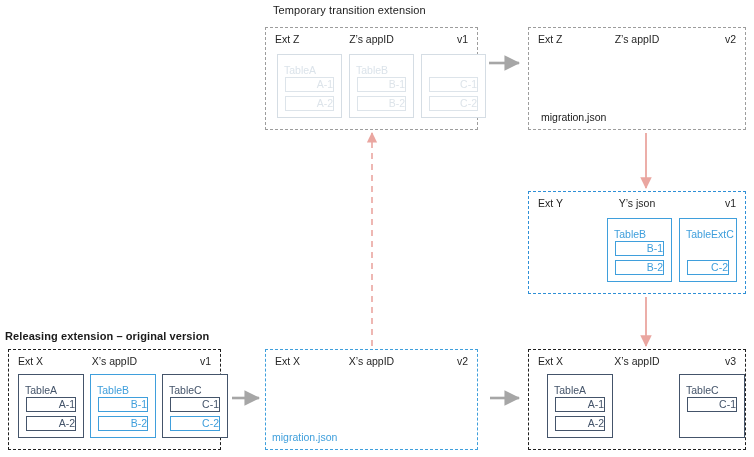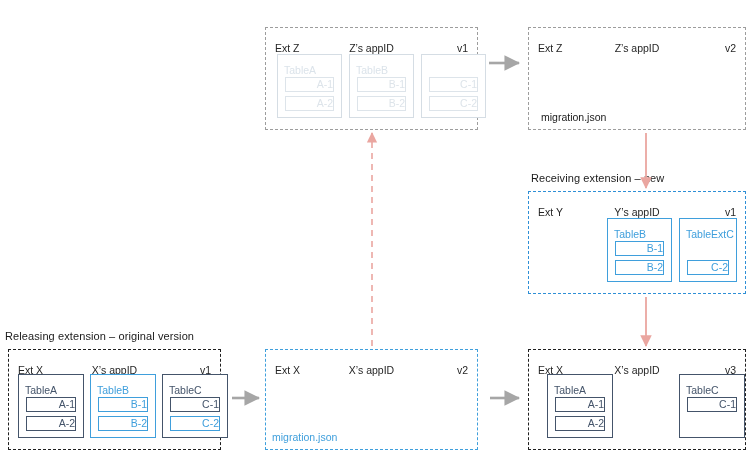--- a/index.html
+++ b/index.html
@@ -38,21 +38,21 @@
     background: #ffffff;
   }
   .ext.gray   { border: 1px dashed #9d9d9d; }
   .ext.blue   { border: 1px dashed #3f9fdc; }
   .ext.navy   { border: 1px dashed #1f1f1f; }
   .ext.dblue  { border: 1px dashed #2e8fd6; }
 
   .ext-head {
     position: absolute;
     left: 0; right: 0;
-    top: 14px;
+    top: 5px;
     height: 14px;
     font-size: 10.5px;
     color: #262626;
   }
   .ext-head .h-left   { position: absolute; left: 9px;  top: 0; }
   .ext-head .h-mid    { position: absolute; left: 50%; top: 0; transform: translateX(-50%); }
   .ext-head .h-right  { position: absolute; right: 9px; top: 0; }
 
   .ext-foot {
     position: absolute;
@@ -104,20 +104,21 @@
   .arrow-svg {
     position: absolute;
     overflow: visible;
   }
 </style>
 </head>
 <body>
 
 <div class="canvas">
 
+  <div class="caption" style="left:273px; top:4px;">Temporary transition extension</div>
 
   <div class="ext gray" style="left:265px; top:27px; width:213px; height:103px;">
     <div class="ext-head">
       <span class="h-left">Ext Z</span>
       <span class="h-mid">Z’s appID</span>
       <span class="h-right">v1</span>
     </div>
 
     <div class="tbl ghost" style="left:11px; top:26px; width:65px; height:64px;">
       <div class="tbl-title">TableA</div>
@@ -140,42 +141,41 @@
 
   <div class="ext gray" style="left:528px; top:27px; width:218px; height:103px;">
     <div class="ext-head">
       <span class="h-left">Ext Z</span>
       <span class="h-mid">Z’s appID</span>
       <span class="h-right">v2</span>
     </div>
     <div class="ext-foot black">migration.json</div>
   </div>
 
-  <div class="caption" style="left:531px; top:172px;">Receiving extension – new</div>
 
   <div class="ext dblue" style="left:528px; top:191px; width:218px; height:103px;">
     <div class="ext-head">
       <span class="h-left">Ext Y</span>
-      <span class="h-mid">Y’s appID</span>
+      <span class="h-mid">Y’s json</span>
       <span class="h-right">v1</span>
     </div>
 
     <div class="tbl lite" style="left:78px; top:26px; width:65px; height:64px;">
       <div class="tbl-title">TableB</div>
       <div class="row lite" style="top:22px;">B-1</div>
       <div class="row lite" style="top:41px;">B-2</div>
     </div>
 
     <div class="tbl lite" style="left:150px; top:26px; width:58px; height:64px;">
       <div class="tbl-title">TableExtC</div>
       <div class="row lite" style="top:41px;">C-2</div>
     </div>
   </div>
 
-  <div class="caption" style="left:5px; top:330px;">Releasing extension – original version</div>
+  <div class="caption" style="left:5px; top:330px;font-weight:bold;">Releasing extension – original version</div>
 
   <div class="ext navy" style="left:8px; top:349px; width:213px; height:101px;">
     <div class="ext-head">
       <span class="h-left">Ext X</span>
       <span class="h-mid">X’s appID</span>
       <span class="h-right">v1</span>
     </div>
 
     <div class="tbl" style="left:9px; top:24px; width:66px; height:64px;">
       <div class="tbl-title">TableA</div>

